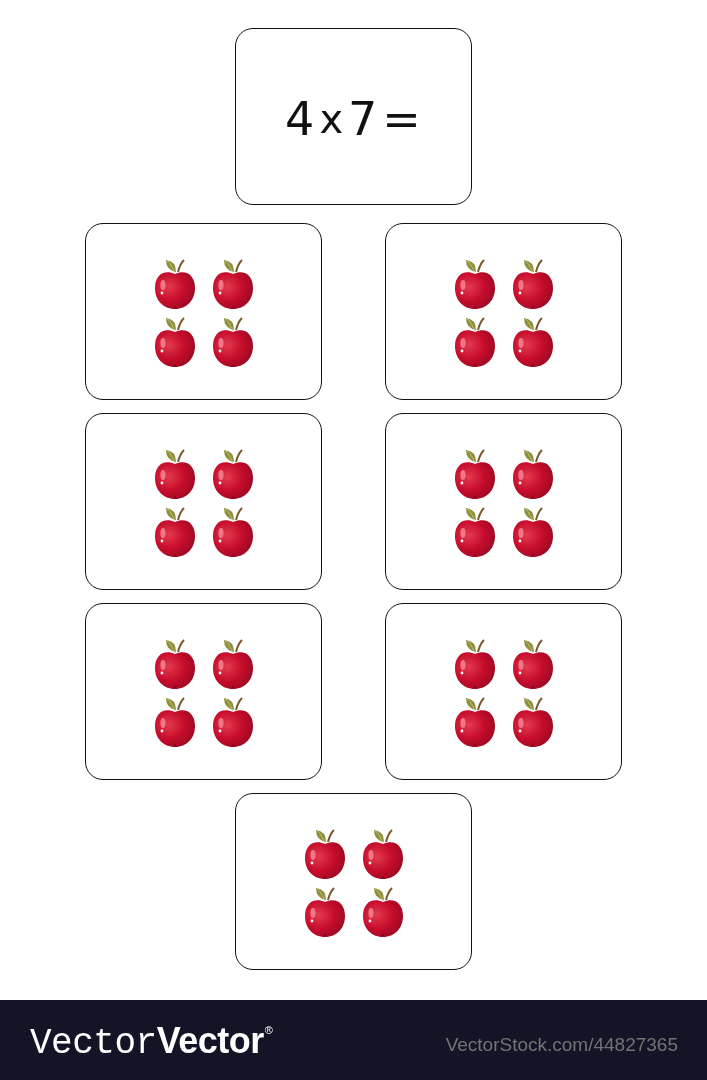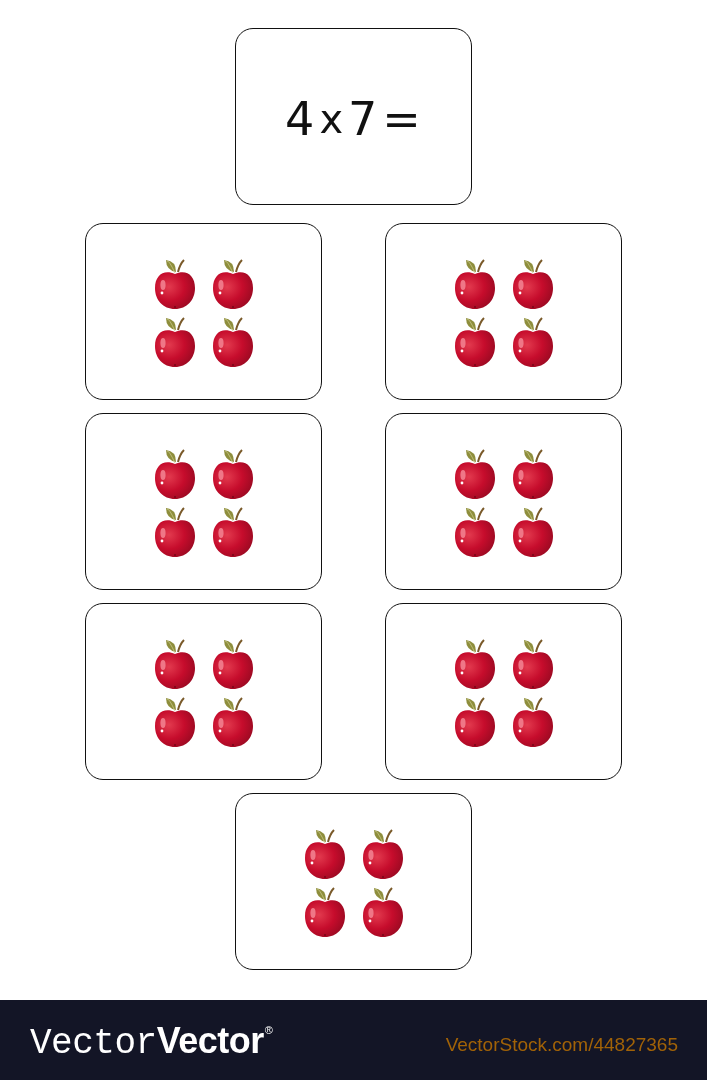--- a/index.html
+++ b/index.html
@@ -8,21 +8,21 @@
   .equation { display: flex; align-items: center; justify-content: center; height: 100%; font-family: "DejaVu Sans", sans-serif; font-size: 46px; color: #111; letter-spacing: 1px; padding-top: 2px; }
   .equation span { margin: 0 2px; }
   .eq-x { font-size: 40px; }
   .apples { position: absolute; left: 68px; top: 34px; width: 102px; height: 112px; }
   .apple { position: absolute; width: 42px; height: 52px; }
   .footer { position: absolute; left: 0; top: 1000px; width: 707px; height: 80px; background: #131526; }
   .logo { position: absolute; left: 30px; top: 20px; color: #fff; font-family: "Liberation Sans", sans-serif; font-size: 36px; letter-spacing: -0.5px; }
   .logo .light { font-weight: 300; font-family: Liberation Mono, monospace; }
   .logo .bold { font-weight: 700; }
   .logo sup { font-size: 11px; vertical-align: top; position: relative; top: 4px; margin-left: 1px; }
-  .ref { position: absolute; right: 29px; top: 34px; color: #a16207; font-family: "Liberation Sans", sans-serif; font-size: 19px; margin-left: 36px; }
+  .ref { position: absolute; right: 29px; top: 34px; color: #737373; font-family: "Liberation Sans", sans-serif; font-size: 19px; margin-left: 36px; }
 </style>
 </head>
 <body>
 
 <svg width="0" height="0" style="position:absolute">
   <defs>
     <radialGradient id="appleGrad" cx="35%" cy="40%" r="70%">
       <stop offset="0%" stop-color="#e23a4e"></stop>
       <stop offset="55%" stop-color="#c60c2c"></stop>
       <stop offset="100%" stop-color="#9a0a22"></stop>

